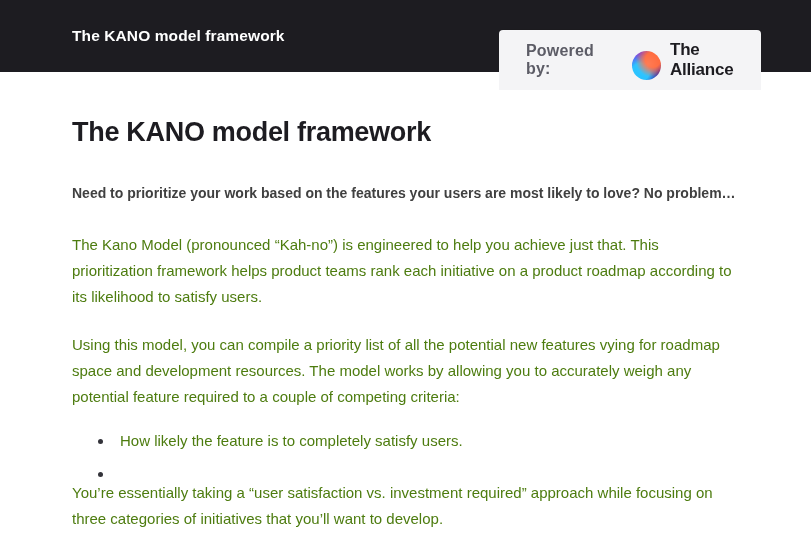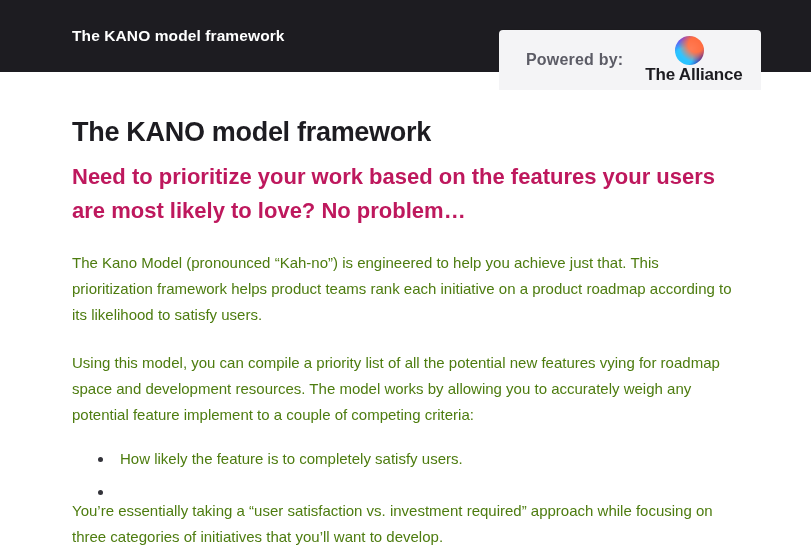--- a/index.html
+++ b/index.html
@@ -52,23 +52,22 @@
   }
   .powered-label {
     margin-left: 27px;
     font-size: 16px;
     font-weight: 700;
     color: #5c5c66;
     letter-spacing: .2px;
   }
   .alliance-logo {
     display: flex;
-    align-items: center;
+    align-items: flex-end;
     margin-left: 13px;
-    flex-direction: column;
   }
   .alliance-mark {
     width: 29px;
     height: 29px;
     border-radius: 50%;
     background:
       radial-gradient(circle at 72% 30%, #ff6a3d 0 26%, rgba(255,106,61,0) 60%),
       radial-gradient(circle at 30% 72%, #2bc3ff 0 30%, rgba(43,195,255,0) 62%),
       linear-gradient(135deg, #7b4dff 0%, #4e2bd6 55%, #2a1a86 100%);
     position: relative;
@@ -95,25 +94,25 @@
   }
   .doc-title {
     margin: 0;
     padding-top: 45px;
     font-size: 27px;
     font-weight: 700;
     color: #1d1c21;
     letter-spacing: -.3px;
   }
   .lede {
-    margin: 12px 0 0 0;
-    font-size: 22px;
+    margin: 28px 0 0 0;
+    font-size: 14px;
     line-height: 34px;
     font-weight: 700;
-    color: #be185d;
+    color: #404040;
     max-width: 670px;
   }
   .para {
     margin: 22px 0 0 0;
     font-size: 15px;
     line-height: 26px;
     color: #4d7c0f;
     max-width: 660px;
   }
   .bullets {
@@ -158,21 +157,21 @@
       <div class="alliance-name">The Alliance</div>
     </div>
   </div>
 
   <div class="article">
     <h1 class="doc-title">The KANO model framework</h1>
 
     <p class="lede">Need to prioritize your work based on the features your users are most likely to love? No problem…</p>
 
     <p class="para">The Kano Model (pronounced “Kah-no”) is engineered to help you achieve just that. This prioritization framework helps product teams rank each initiative on a product roadmap according to its likelihood to satisfy users.</p>
-    <p class="para">Using this model, you can compile a priority list of all the potential new features vying for roadmap space and development resources. The model works by allowing you to accurately weigh any potential feature implement to a couple of competing criteria:</p>
+    <p class="para">Using this model, you can compile a priority list of all the potential new features vying for roadmap space and development resources. The model works by allowing you to accurately weigh any potential feature required to a couple of competing criteria:</p>
 
     <ul class="bullets">
       <li>
         <span class="dot"></span>
         <span>How likely the feature is to completely satisfy users.</span>
       </li>
       <li>
         <span class="dot"></span>
       </li>
     </ul>

